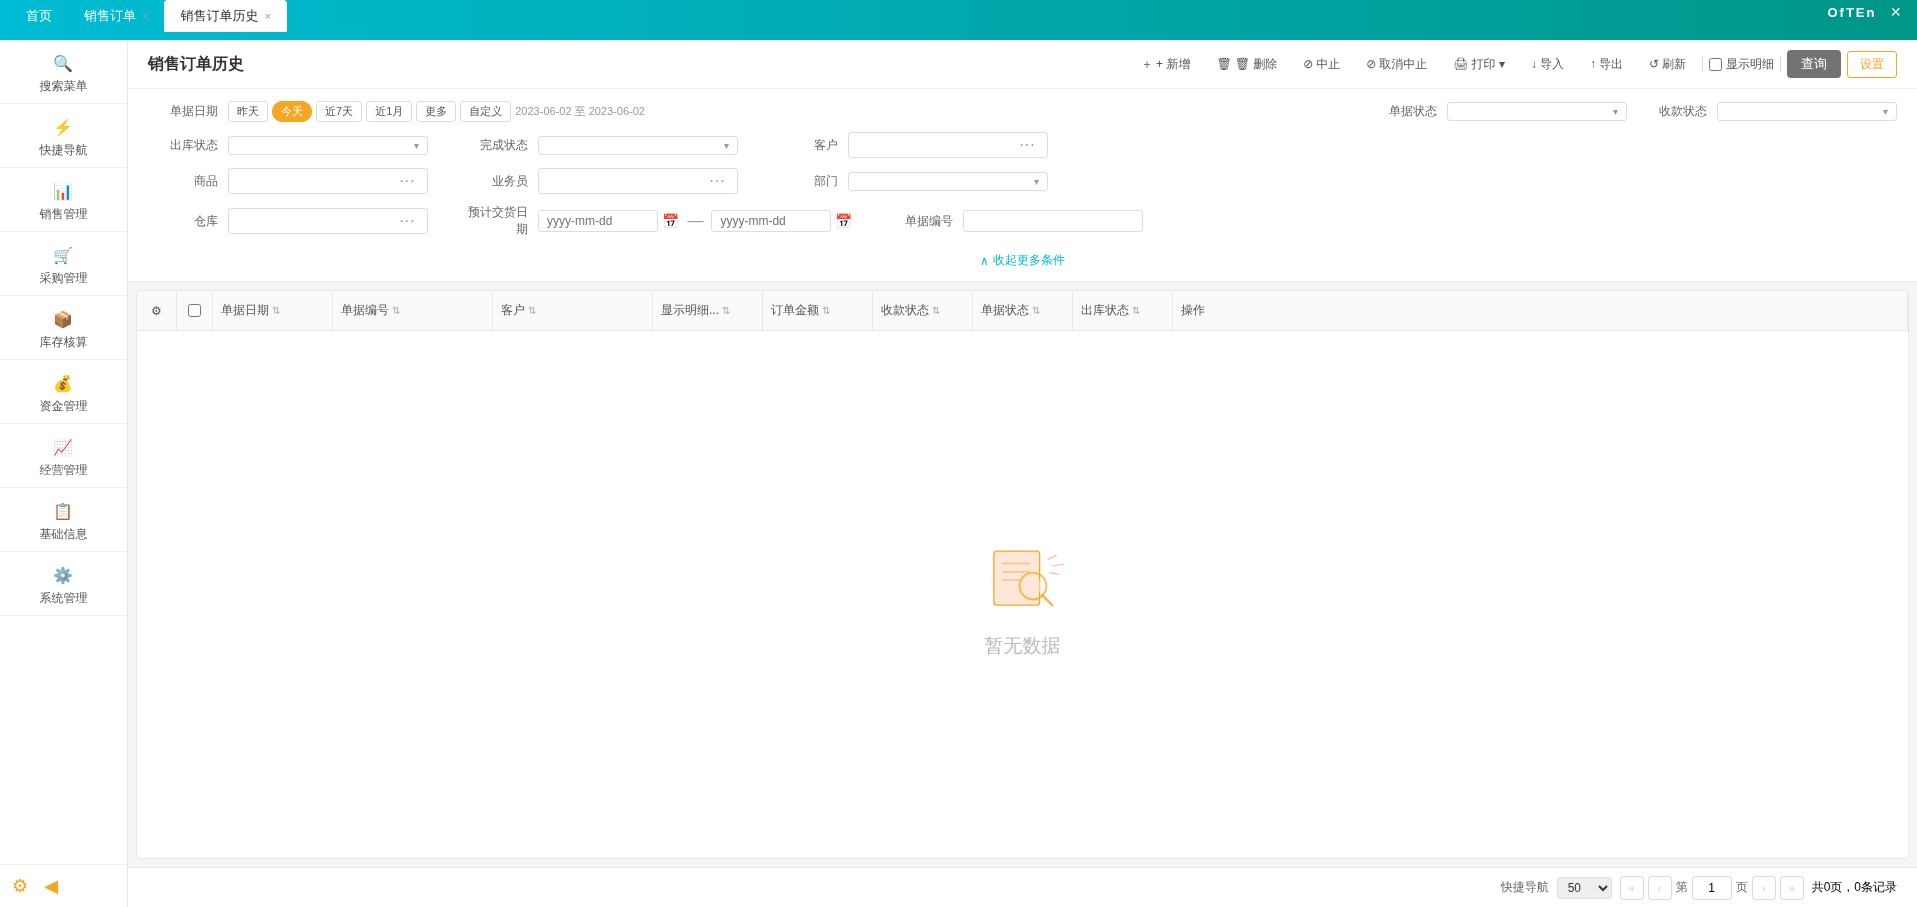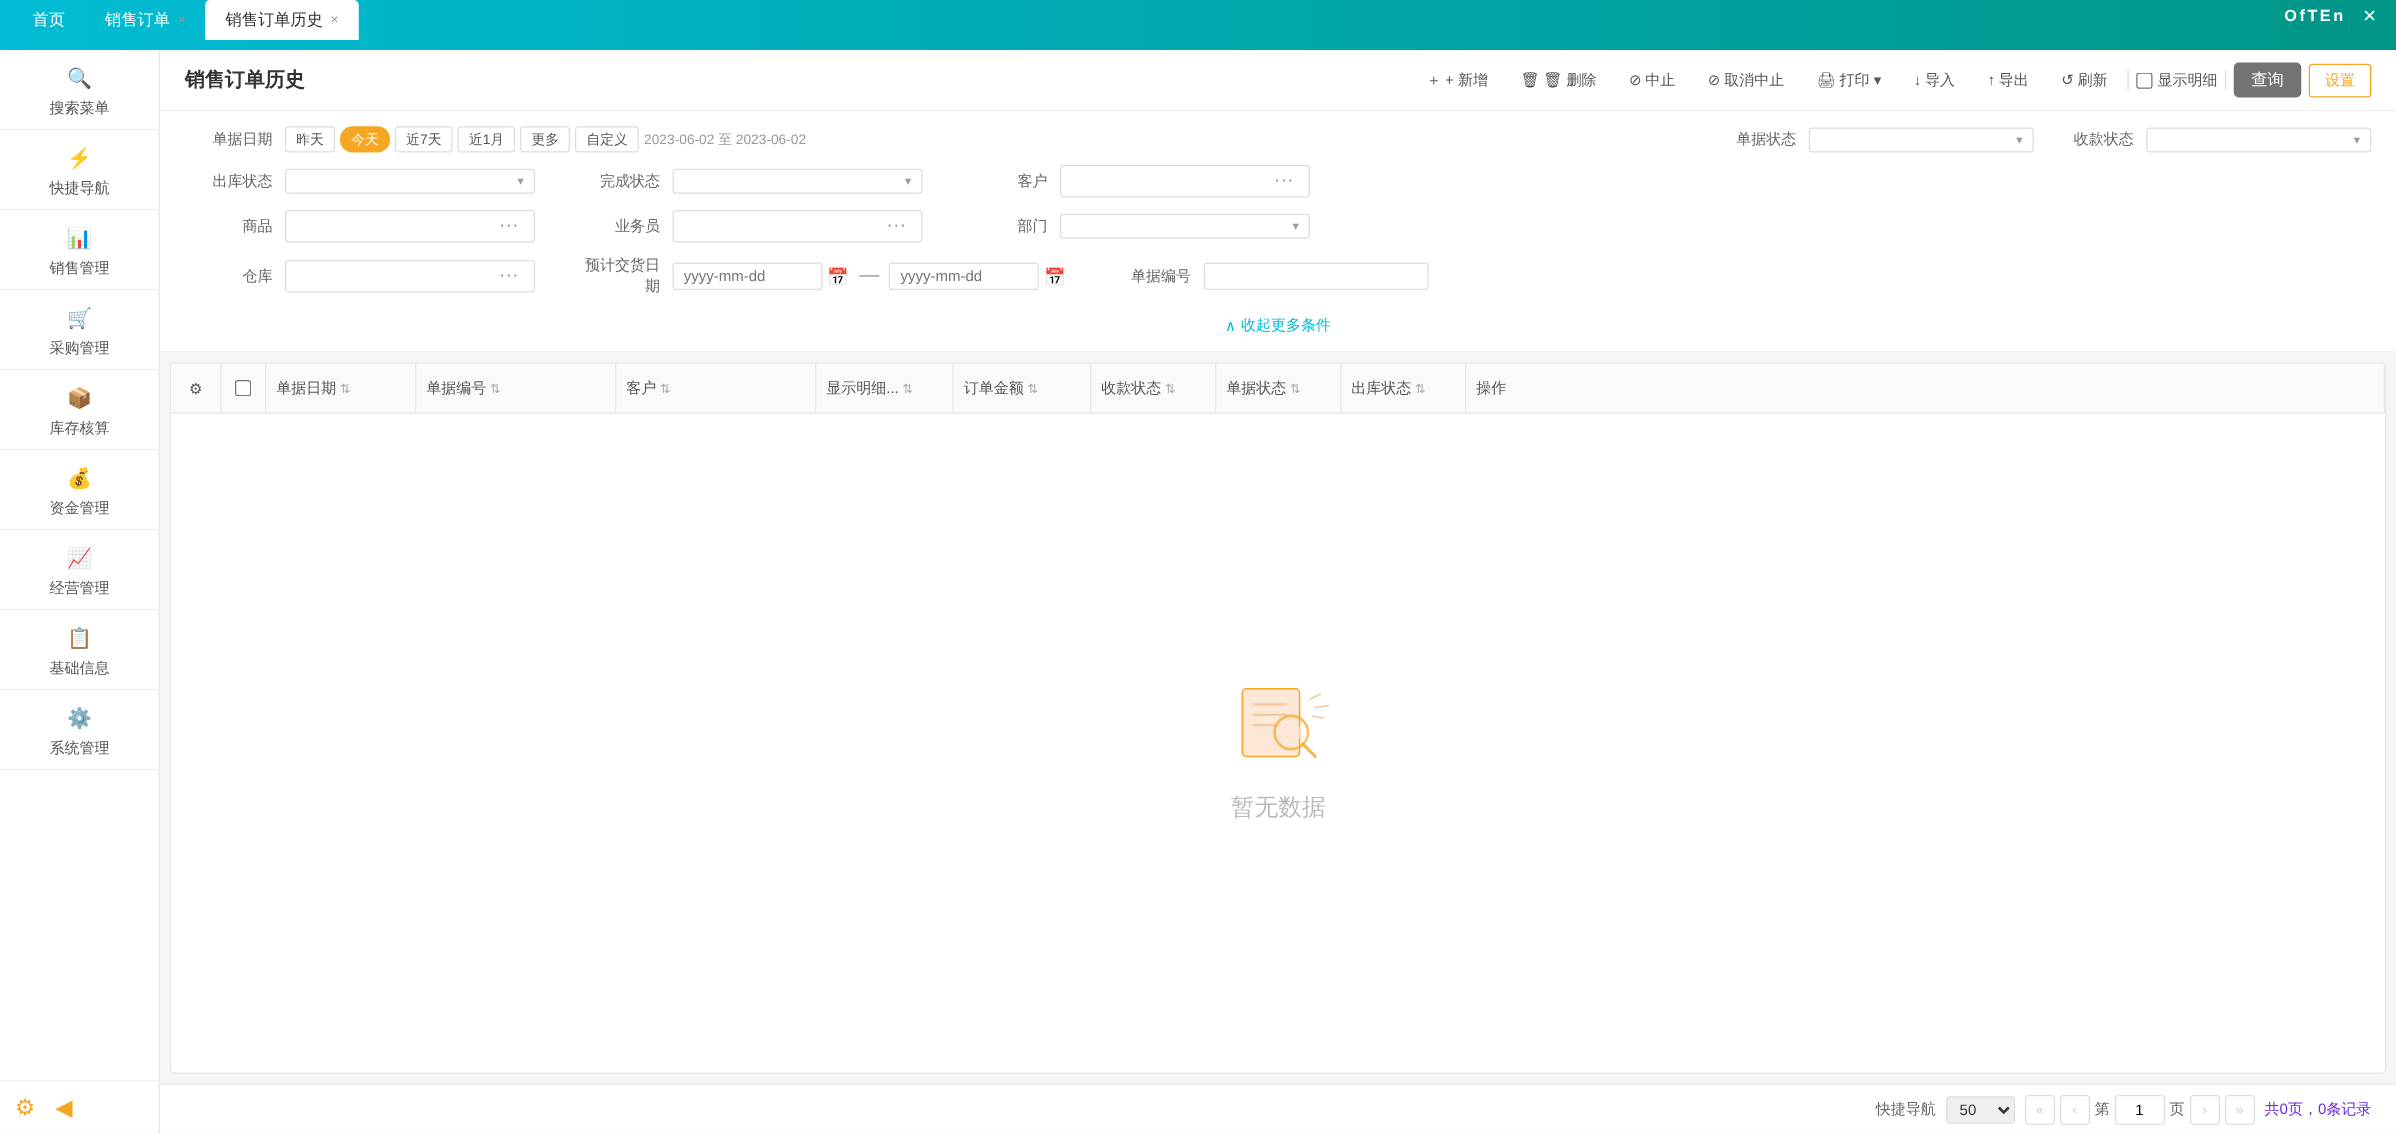--- a/index.html
+++ b/index.html
@@ -381,21 +381,21 @@
     }
     .page-btn.disabled { color: #ccc; cursor: not-allowed; }
     .page-input {
       width: 40px;
       height: 24px;
       border: 1px solid #ddd;
       border-radius: 3px;
       text-align: center;
       font-size: 12px;
     }
-    .total-info { color: #6d28d9; }
+    .total-info { color: #000000; }
   </style>
 </head>
 <body>
 
 <div class="top-bar">
   <div class="tabs">
     <div class="tab home">
       <span>首页</span>
     </div>
     <div class="tab">

